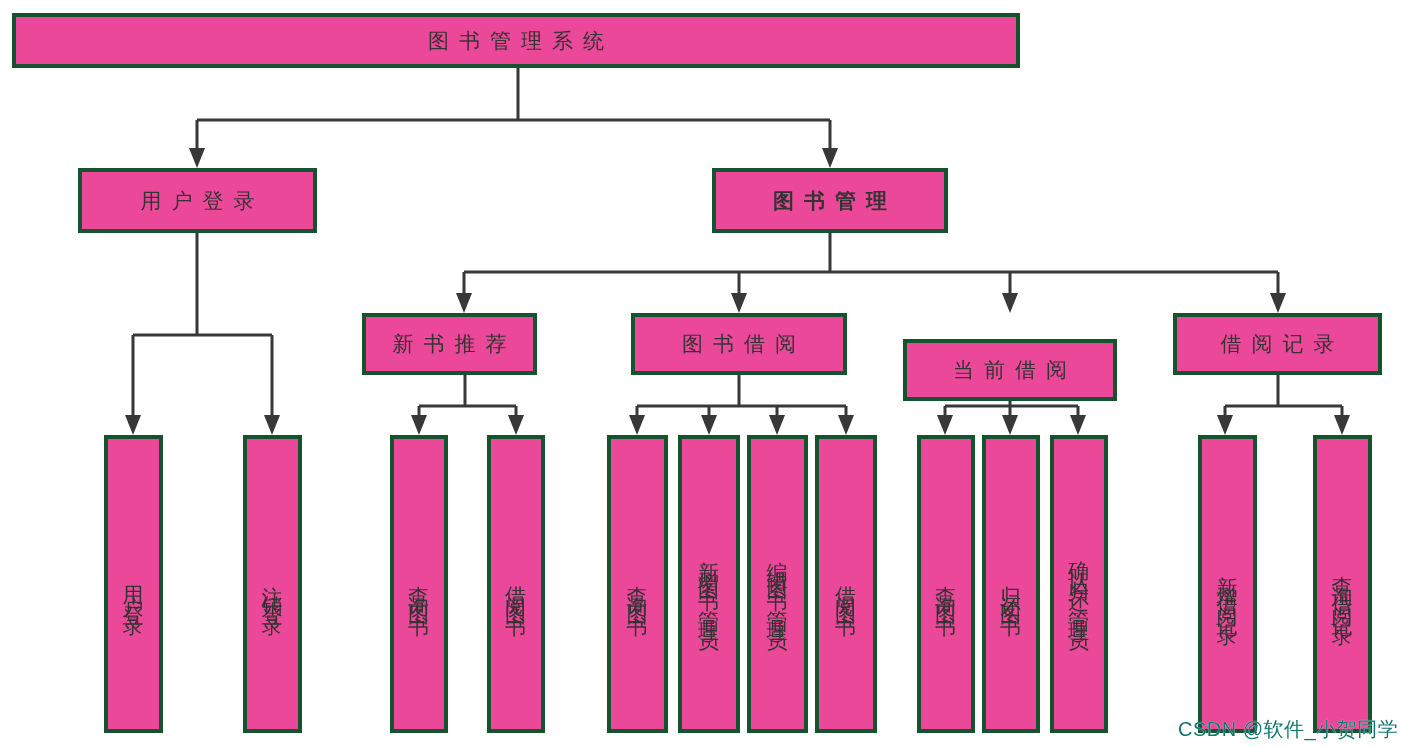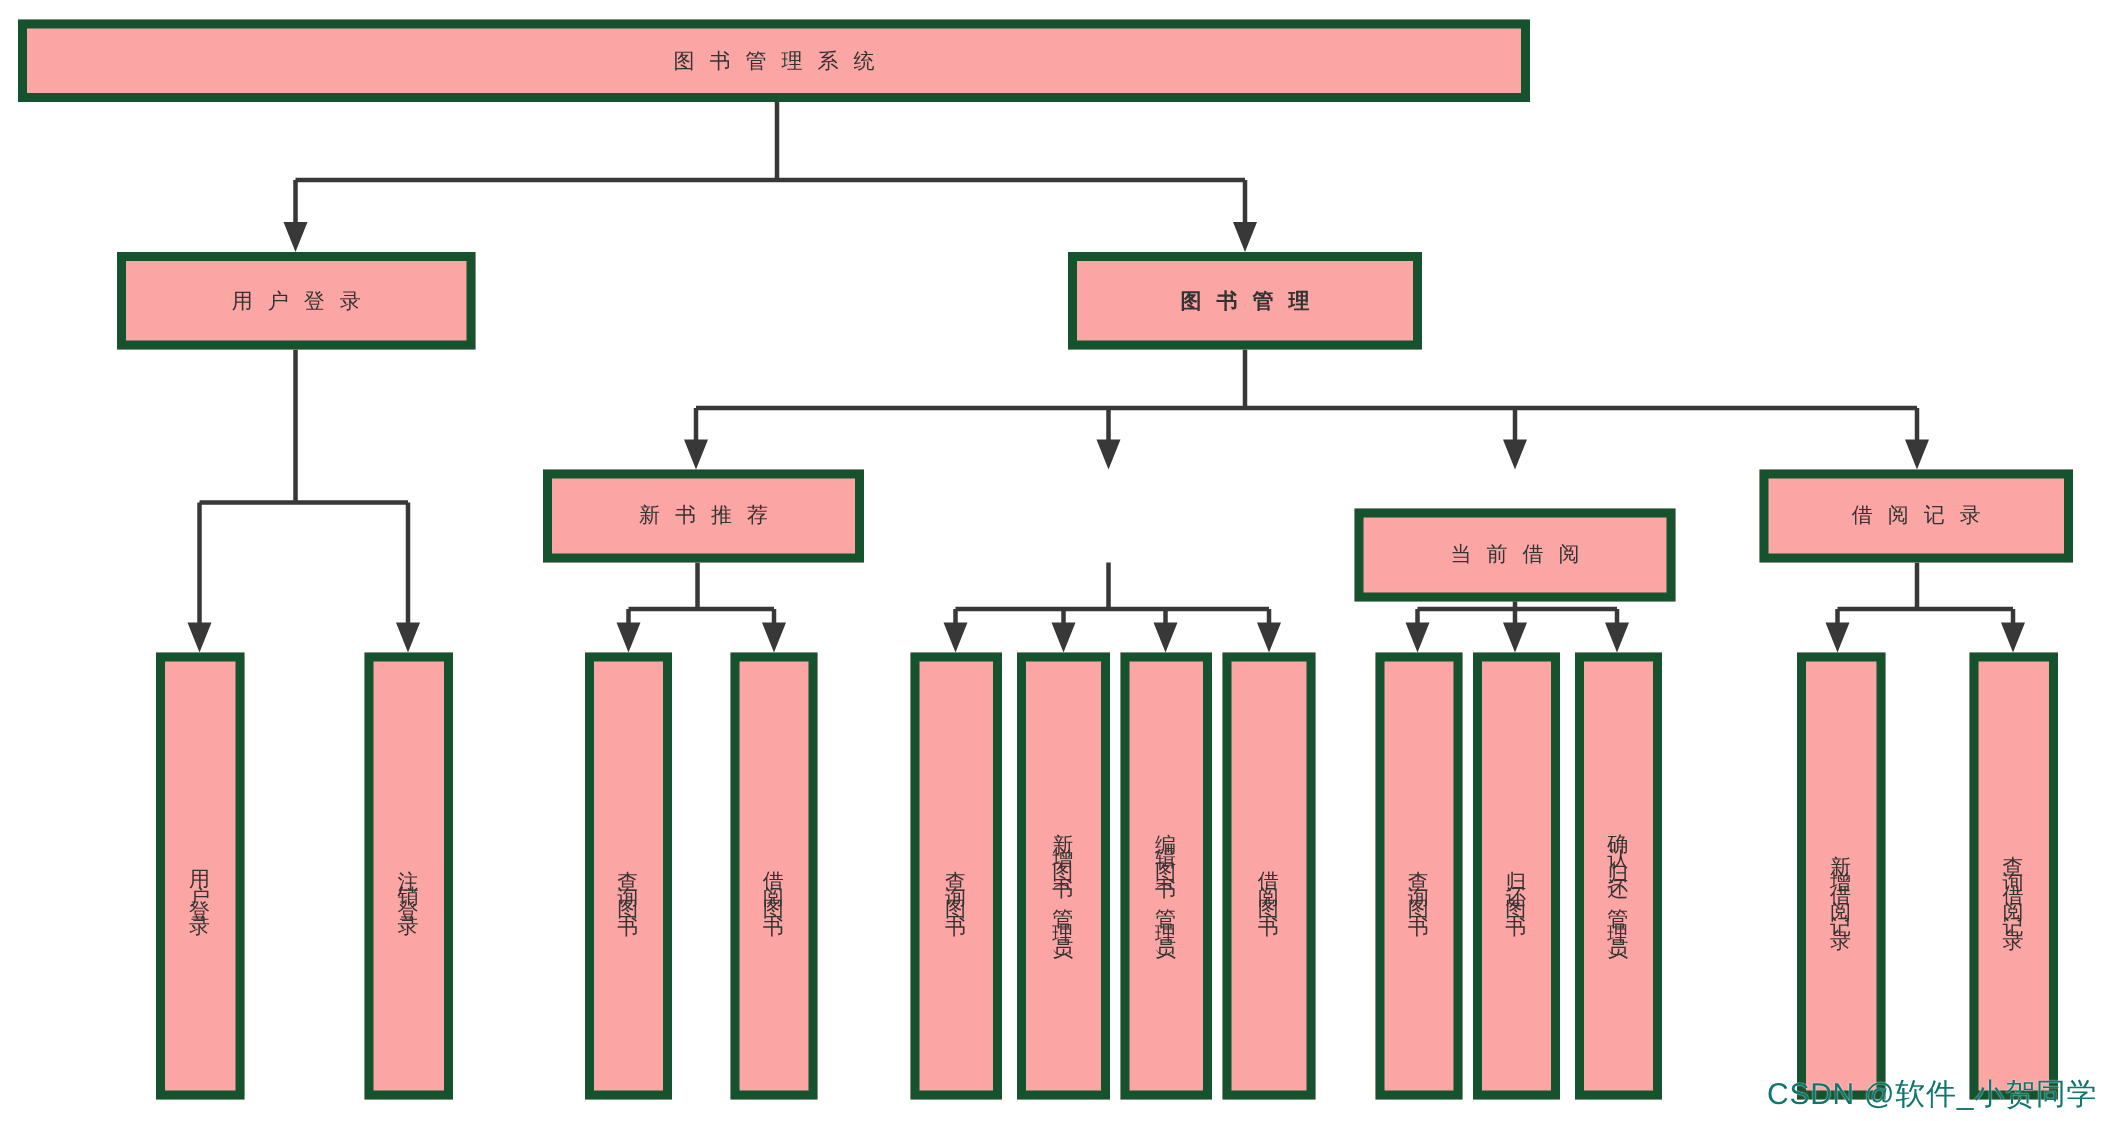--- a/index.html
+++ b/index.html
@@ -17,27 +17,27 @@
   }
   svg.lines {
     position: absolute;
     left: 0; top: 0;
     width: 1405px; height: 747px;
     z-index: 1;
   }
   .node {
     position: absolute;
     box-sizing: border-box;
-    border: 6px solid #14532d;
-    background: #fca5a5;
+    border: 4px solid #14532d;
+    background: #ec4899;
     display: flex;
     align-items: center;
     justify-content: center;
     color: #333333;
-    font-size: 14px;
+    font-size: 21px;
     letter-spacing: 10px;
     z-index: 2;
   }
   .hlabel {
     white-space: nowrap;
     padding-left: 10px; 
   }
   .vlabel {
     writing-mode: vertical-rl;
     text-orientation: mixed;
@@ -87,22 +87,25 @@
     <span class="hlabel">图书管理系统</span>
   </div>
 
   <div class="node" style="left:78px; top:168px; width:239px; height:65px;">
     <span class="hlabel">用户登录</span>
   </div>
   <div class="node" style="left:712px; top:168px; width:236px; height:65px;font-weight:bold;">
     <span class="hlabel">图书管理</span>
   </div>
 
-  <div class="node" style="left:362px; top:313px; width:214px; height:62px;">
+  <div class="node" style="left:362px; top:313px; width:175px; height:62px;">
     <span class="hlabel">新书推荐</span>
+  </div>
+  <div class="node" style="left:631px; top:313px; width:216px; height:62px;">
+    <span class="hlabel">图书借阅</span>
   </div>
   <div class="node" style="left:903px; top:313px; width:214px; height:62px;margin-top:26px;">
     <span class="hlabel">当前借阅</span>
   </div>
   <div class="node" style="left:1173px; top:313px; width:209px; height:62px;">
     <span class="hlabel">借阅记录</span>
   </div>
 
   <div class="node" style="left:104px; top:435px; width:59px; height:298px;">
     <span class="vlabel">用户登录</span>

